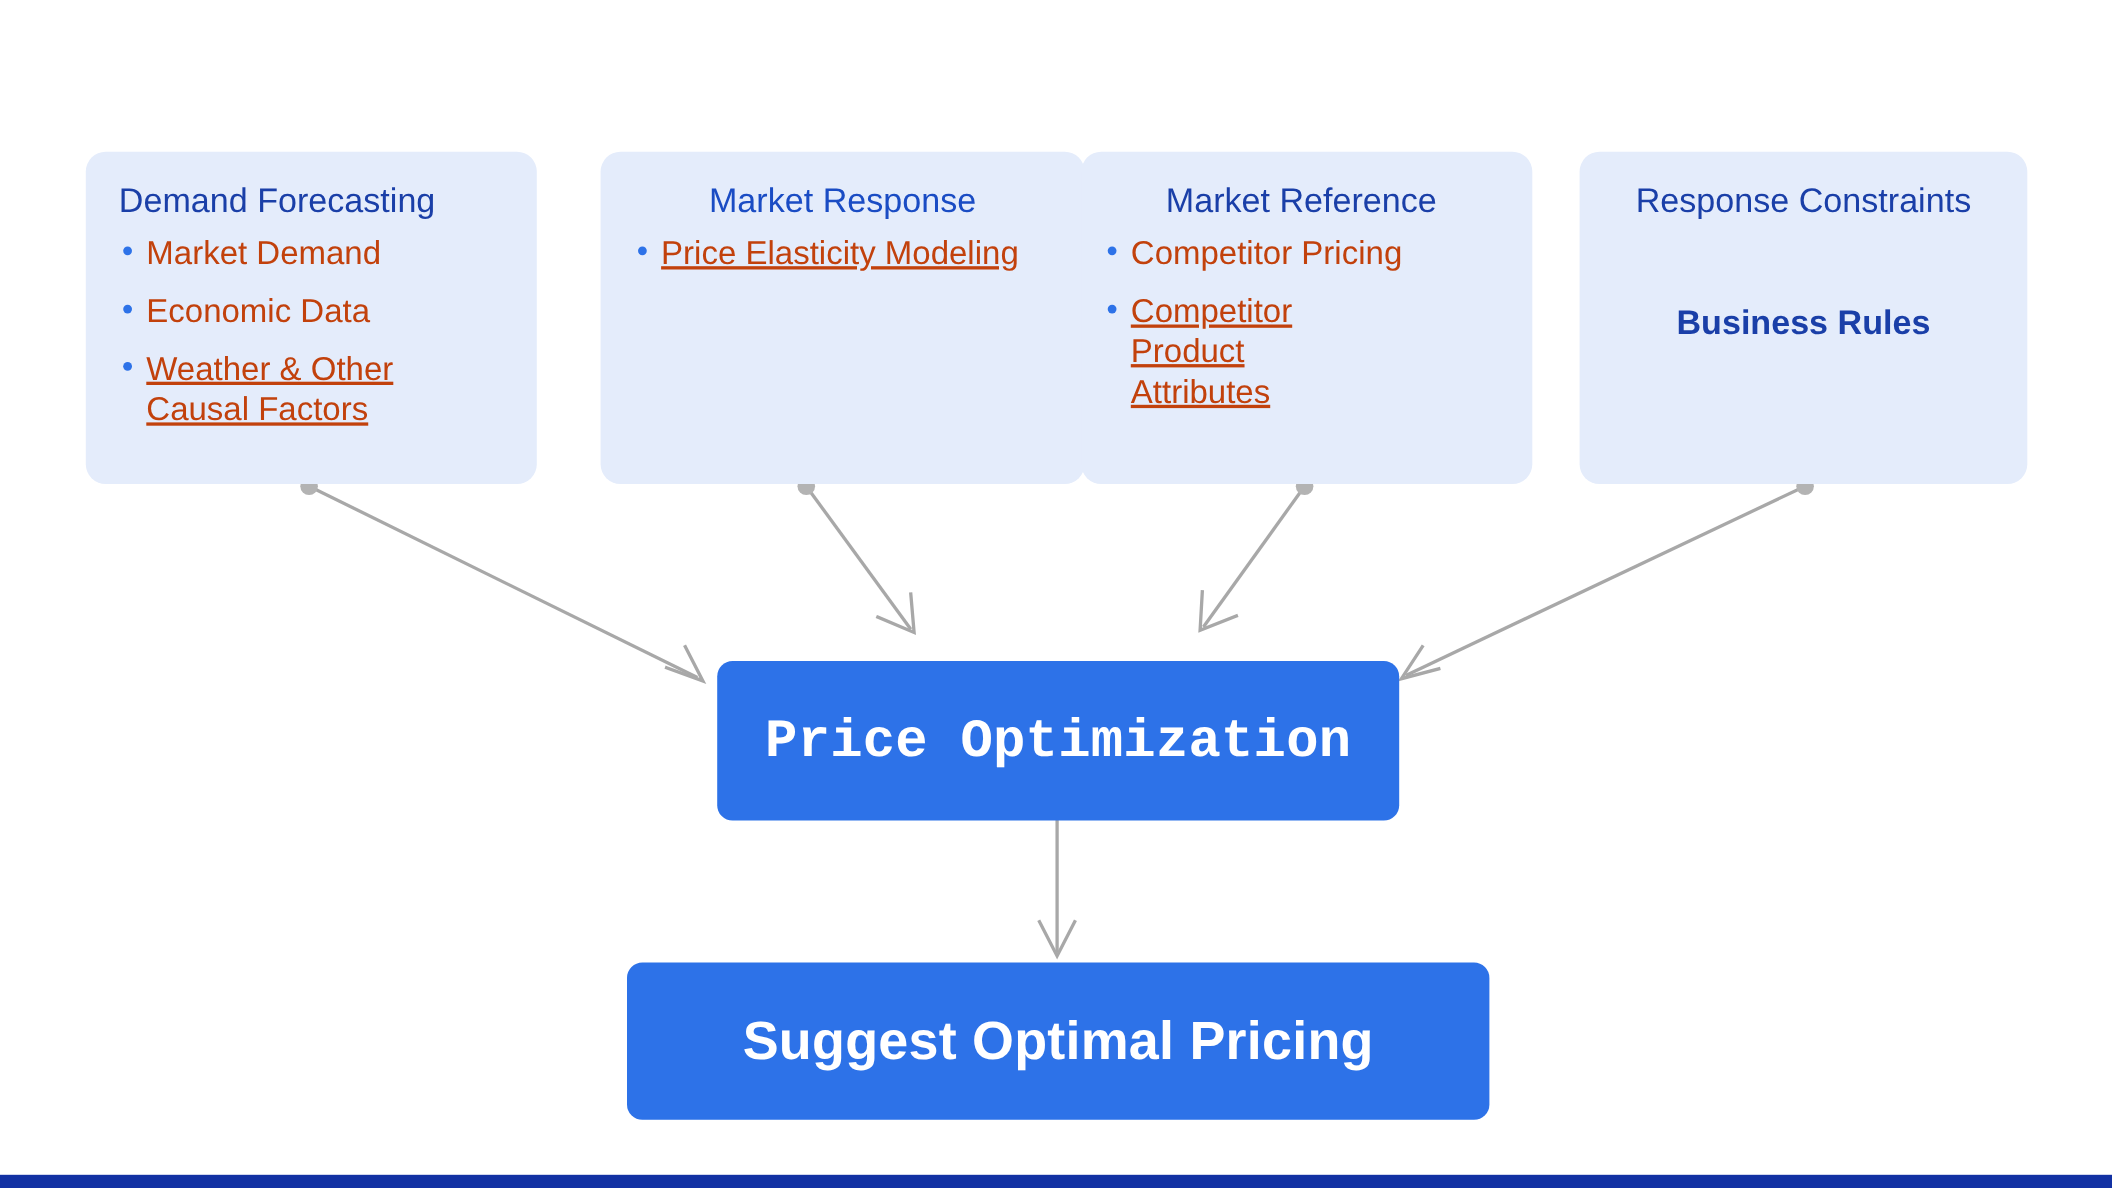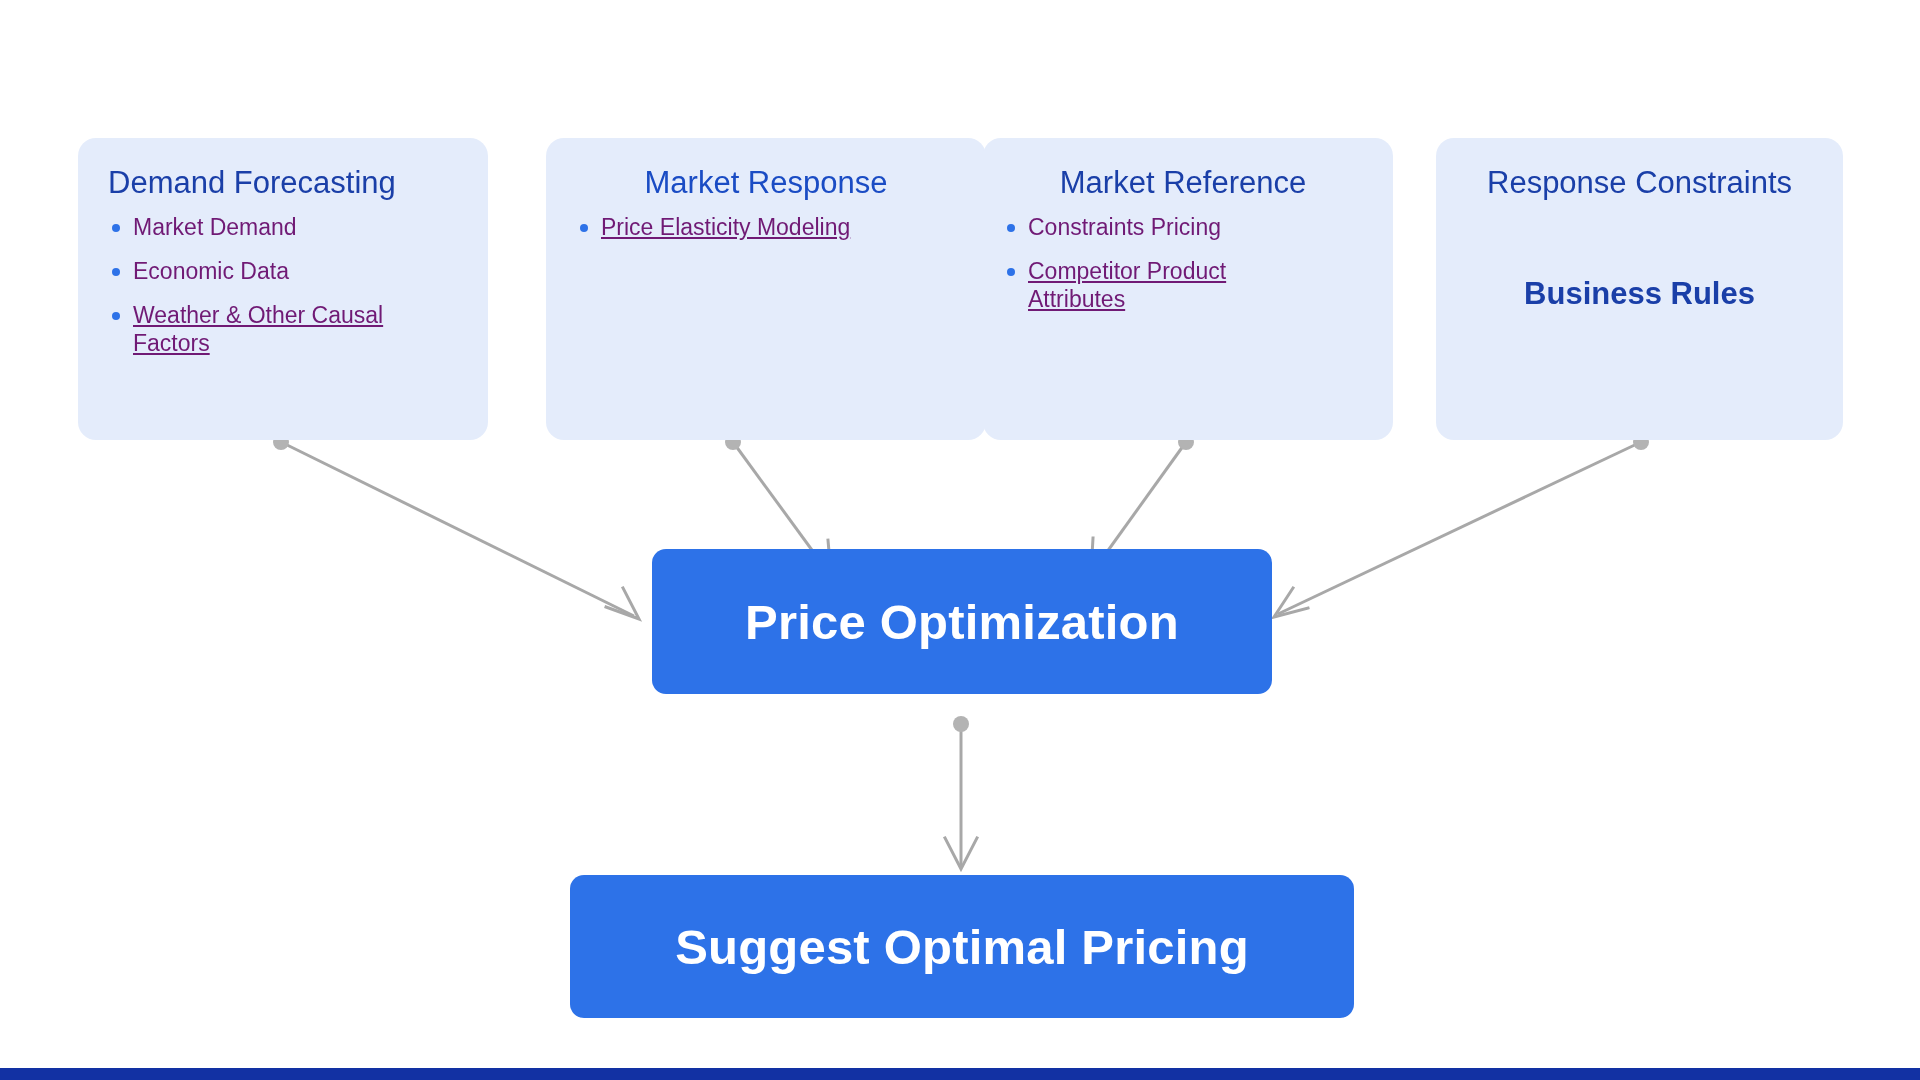--- a/index.html
+++ b/index.html
@@ -48,23 +48,23 @@
   }
   .card-title.center { text-align: center; }
   .card-title.accent { color: #1a4cc4; }
 
   .bullets {
     list-style: none;
   }
   .bullets li {
     position: relative;
     padding-left: 25px;
-    font-size: 23px;
+    font-size: 30px;
     line-height: 1.22;
-    color: #701a75;
+    color: #c2410c;
     margin-bottom: 16px;
   }
   .bullets li:last-child { margin-bottom: 0; text-decoration: underline; }
   .bullets li::before {
     content: "";
     position: absolute;
     left: 4px;
     top: 11px;
     width: 8px;
     height: 8px;
@@ -156,31 +156,31 @@
   <div class="card" id="card-market-response" style="left:530px; top:138px; width:440px; height:302px;margin-left:16px;">
     <div class="card-title center accent">Market Response</div>
     <ul class="bullets">
       <li>Price Elasticity Modeling</li>
     </ul>
   </div>
 
   <div class="card" id="card-market-reference" style="left:983px; top:138px; width:410px; height:302px;padding-left:20px;">
     <div class="card-title center">Market Reference</div>
     <ul class="bullets">
-      <li>Constraints Pricing</li>
+      <li>Competitor Pricing</li>
       <li style="max-width:250px;">Competitor Product Attributes</li>
     </ul>
   </div>
 
   <div class="card" id="card-inventory-constraints" style="left:1436px; top:138px; width:407px; height:302px;">
     <div class="card-title center">Response Constraints</div>
     <div class="card-subtitle">Business Rules</div>
   </div>
 
-  <div class="process-box" id="box-price-optimization" style="left:652px; top:549px; width:620px; height:145px;">
+  <div class="process-box" id="box-price-optimization" style="left:652px; top:601px; width:620px; height:145px;font-family:Liberation Mono, monospace;">
     <span>Price Optimization</span>
   </div>
 
   <div class="process-box" id="box-suggest-pricing" style="left:570px; top:875px; width:784px; height:143px;">
     <span>Suggest Optimal Pricing</span>
   </div>
 
   <div id="footer-bar"></div>
 
 </div>

